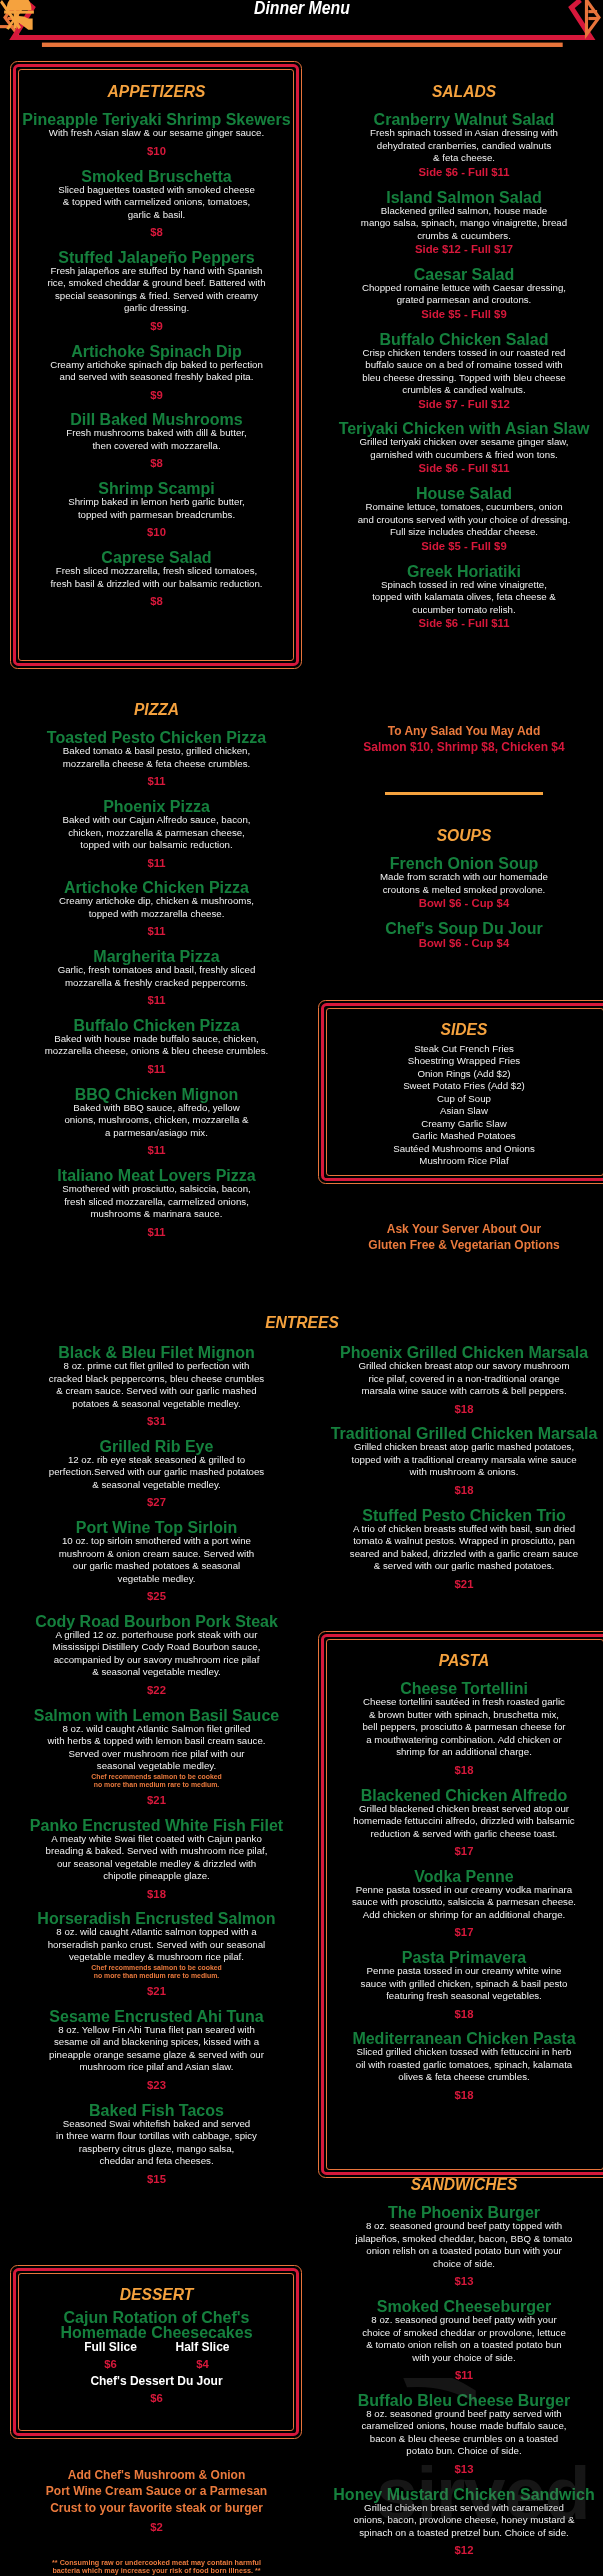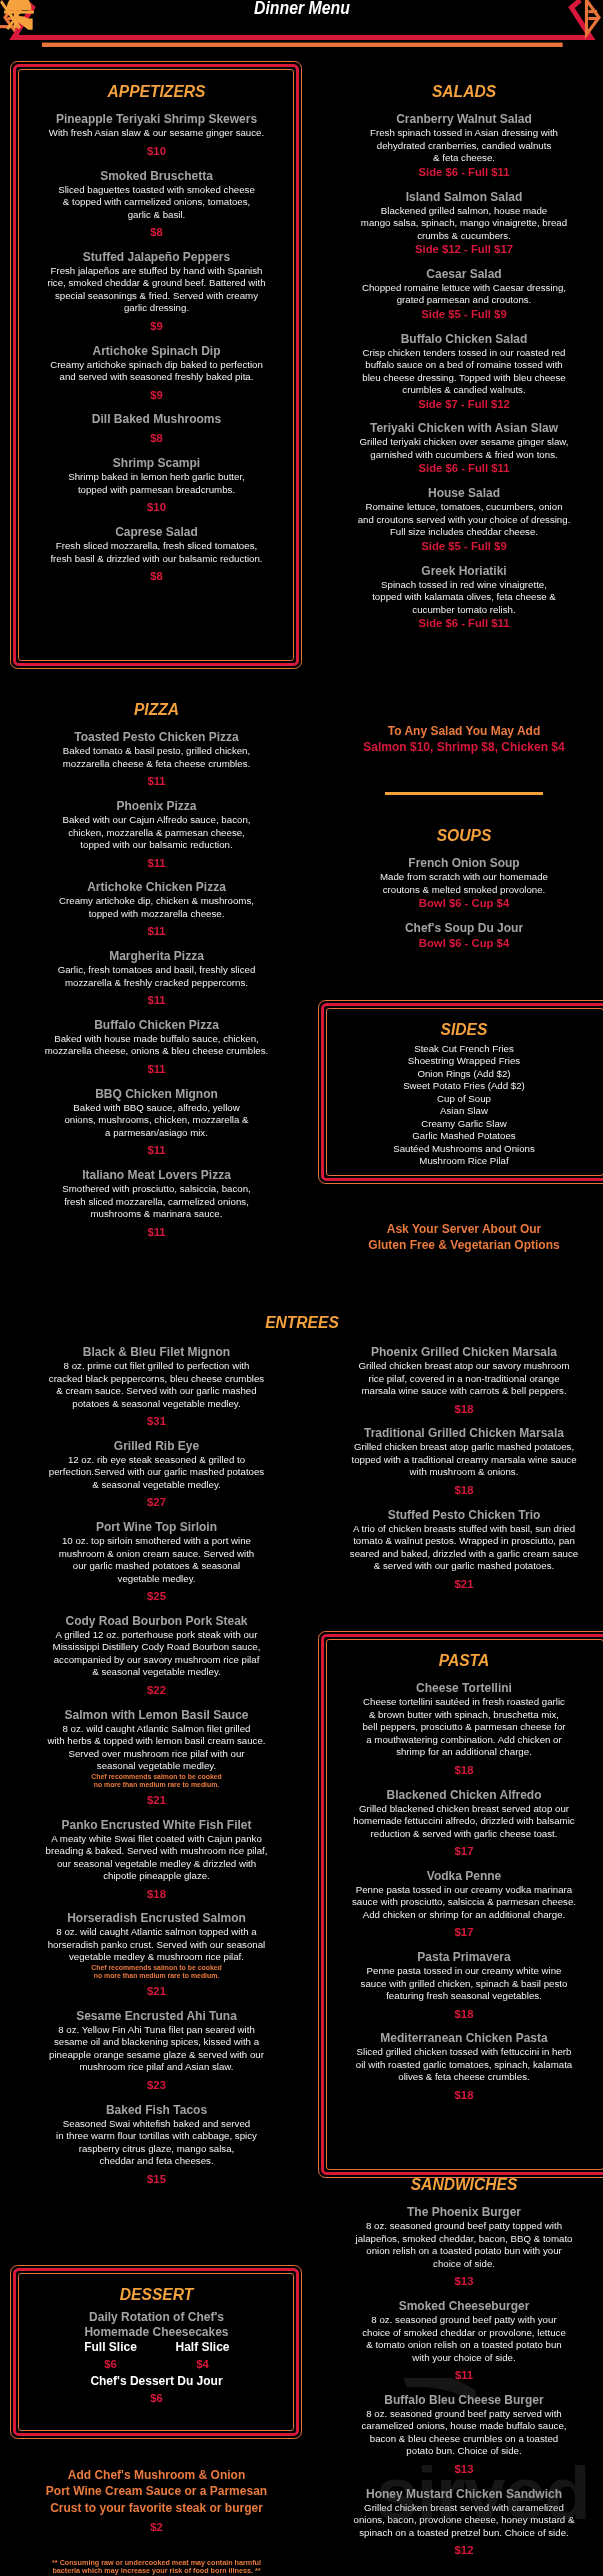--- a/index.html
+++ b/index.html
@@ -41,21 +41,21 @@
     border-radius: 3.1px;
     height: 100%;
   }
   .col { position: absolute; text-align: center; }
   .section-title {
     font-size: 15.6px; font-weight: bold; font-style: italic; color: #f5a23e;
     line-height: 19px; margin-bottom: 11.3px;
   }
   .item { margin-bottom: 10px; }
   .item-name {
-    font-size: 12px; font-weight: bold; color: #a3a3a3; line-height: 15px;
+    font-size: 16px; font-weight: bold; color: #15803d; line-height: 15px;
   }
   .item-desc {
     font-size: 9.7px; line-height: 12.5px; color: #f2f2f2;
     white-space: pre-line;
   }
   .item-note {
     font-size: 6.9px; font-weight: bold; color: #ea7a3d; line-height: 8.1px;
     white-space: pre-line;
   }
   .item-price {
@@ -147,20 +147,22 @@
       <div class="item-price">$9</div>
     </div>
   <div class="item">
       <div class="item-name">Artichoke Spinach Dip</div>
       <div class="item-desc">Creamy artichoke spinach dip baked to perfection
 and served with seasoned freshly baked pita.</div>
       <div class="item-price">$9</div>
     </div>
   <div class="item">
       <div class="item-name">Dill Baked Mushrooms</div>
+      <div class="item-desc">Fresh mushrooms baked with dill &amp; butter,
+then covered with mozzarella.</div>
       <div class="item-price">$8</div>
     </div>
   <div class="item">
       <div class="item-name">Shrimp Scampi</div>
       <div class="item-desc">Shrimp baked in lemon herb garlic butter,
 topped with parmesan breadcrumbs.</div>
       <div class="item-price">$10</div>
     </div>
   <div class="item">
       <div class="item-name">Caprese Salad</div>
@@ -465,21 +467,21 @@
     </div>
 </div>
 
 <div class="box" style="left:10px; top:2265px; width:292px; height:174px;">
   <div class="box-mid">
       <div class="box-inner"></div>
     </div>
 </div>
 <div class="col" style="left:19px; top:2285px; width:275px;">
   <div class="section-title" style="margin-bottom:6.3px;">DESSERT</div>
-  <div class="item-name" style="white-space:pre-line;">Daily Rotation of Chef's
+  <div class="item-name" style="white-space:pre-line;">Cajun Rotation of Chef's
 Homemade Cheesecakes</div>
   <div class="dessert-row" style="">
     <div class="dessert-cell">
         <div class="white-bold">Full Slice</div>
         <div class="item-price" style="margin-top:2.5px;">$6</div>
       </div>
     <div class="dessert-cell">
         <div class="white-bold">Half Slice</div>
         <div class="item-price" style="margin-top:2.5px;">$4</div>
       </div>

